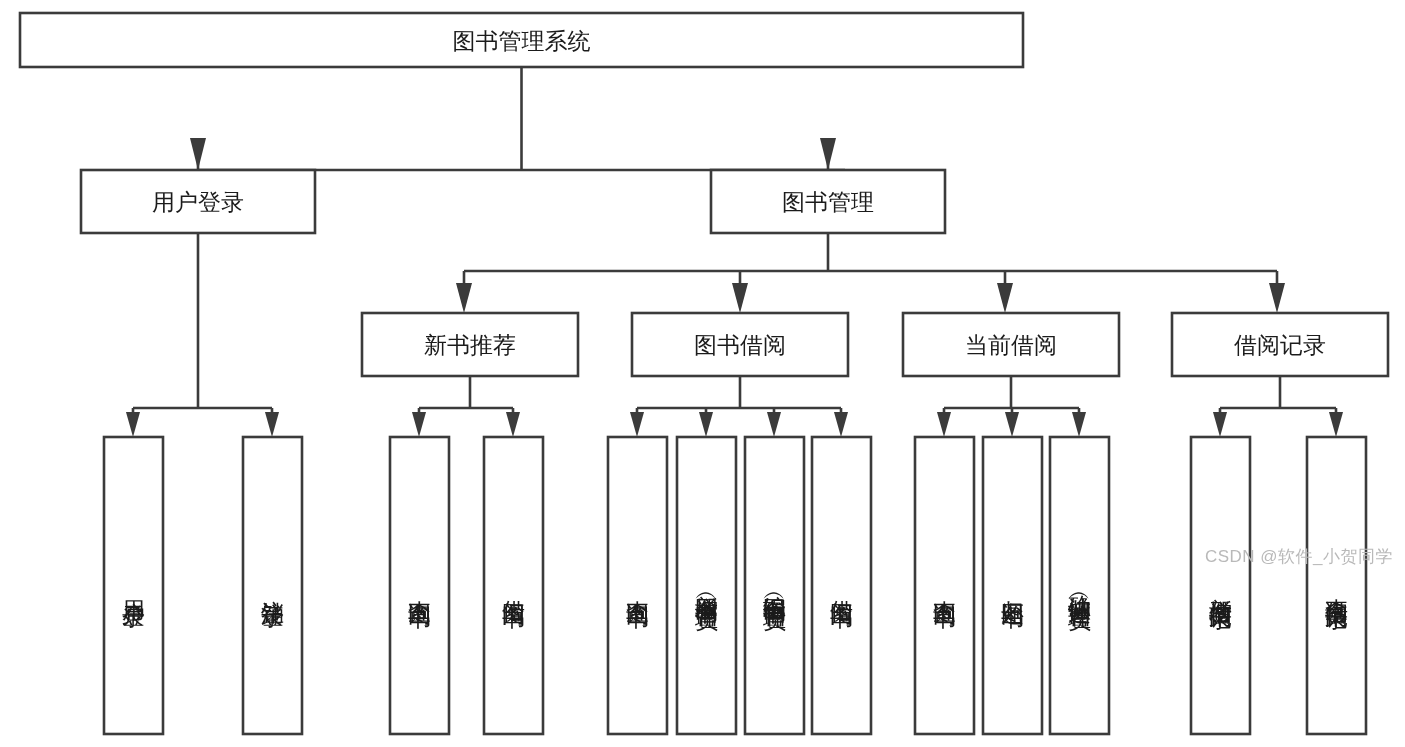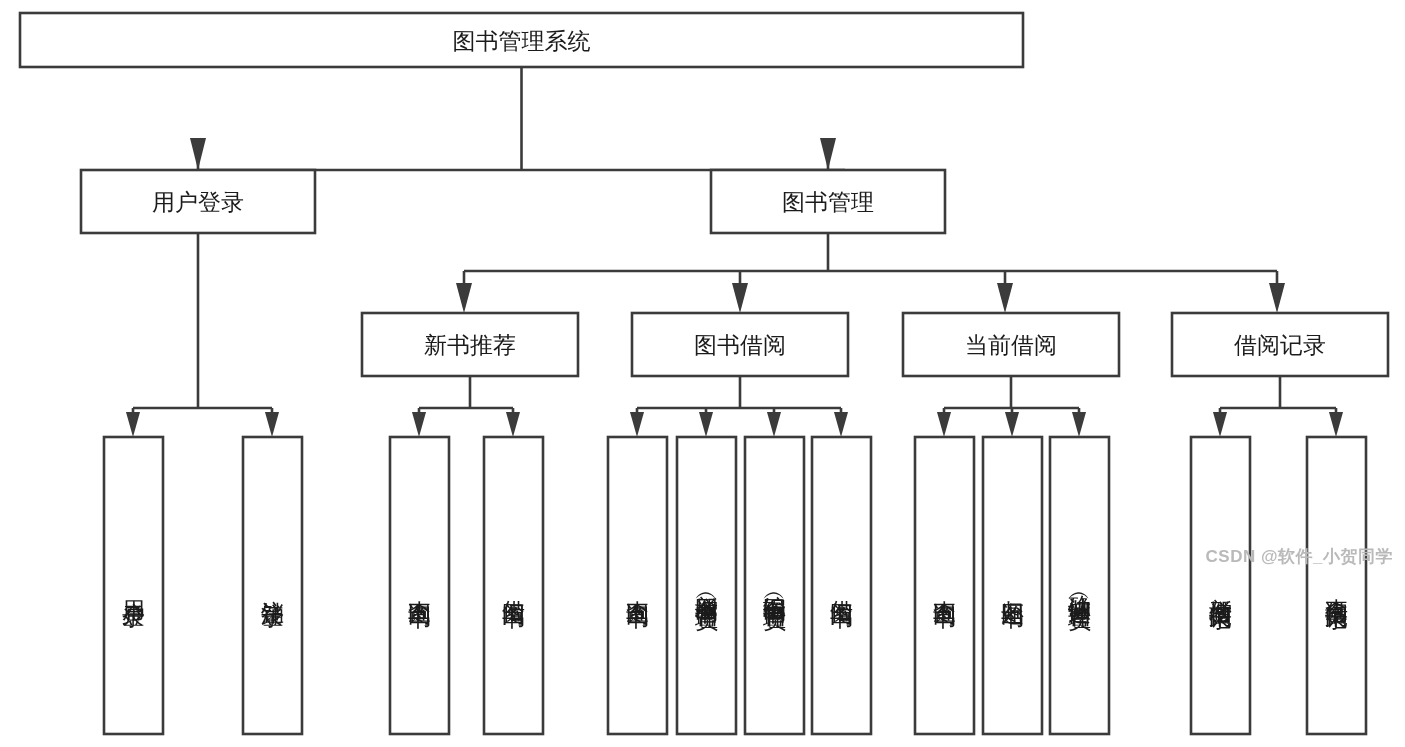--- a/index.html
+++ b/index.html
@@ -67,21 +67,20 @@
   }
   #watermark {
     position: absolute;
     right: 12px;
     bottom: 6px;
     font-family: "Liberation Sans", "DejaVu Sans", sans-serif;
     font-size: 17px;
     color: #b9b9b9;
     letter-spacing: 0.5px;
     white-space: nowrap;
-    font-weight: bold;
   }
 </style>
 </head>
 <body>
 
 <div id="diagram-root">
 
   <svg id="diagram-svg" viewBox="0 0 1405 747">
 
     <g>

